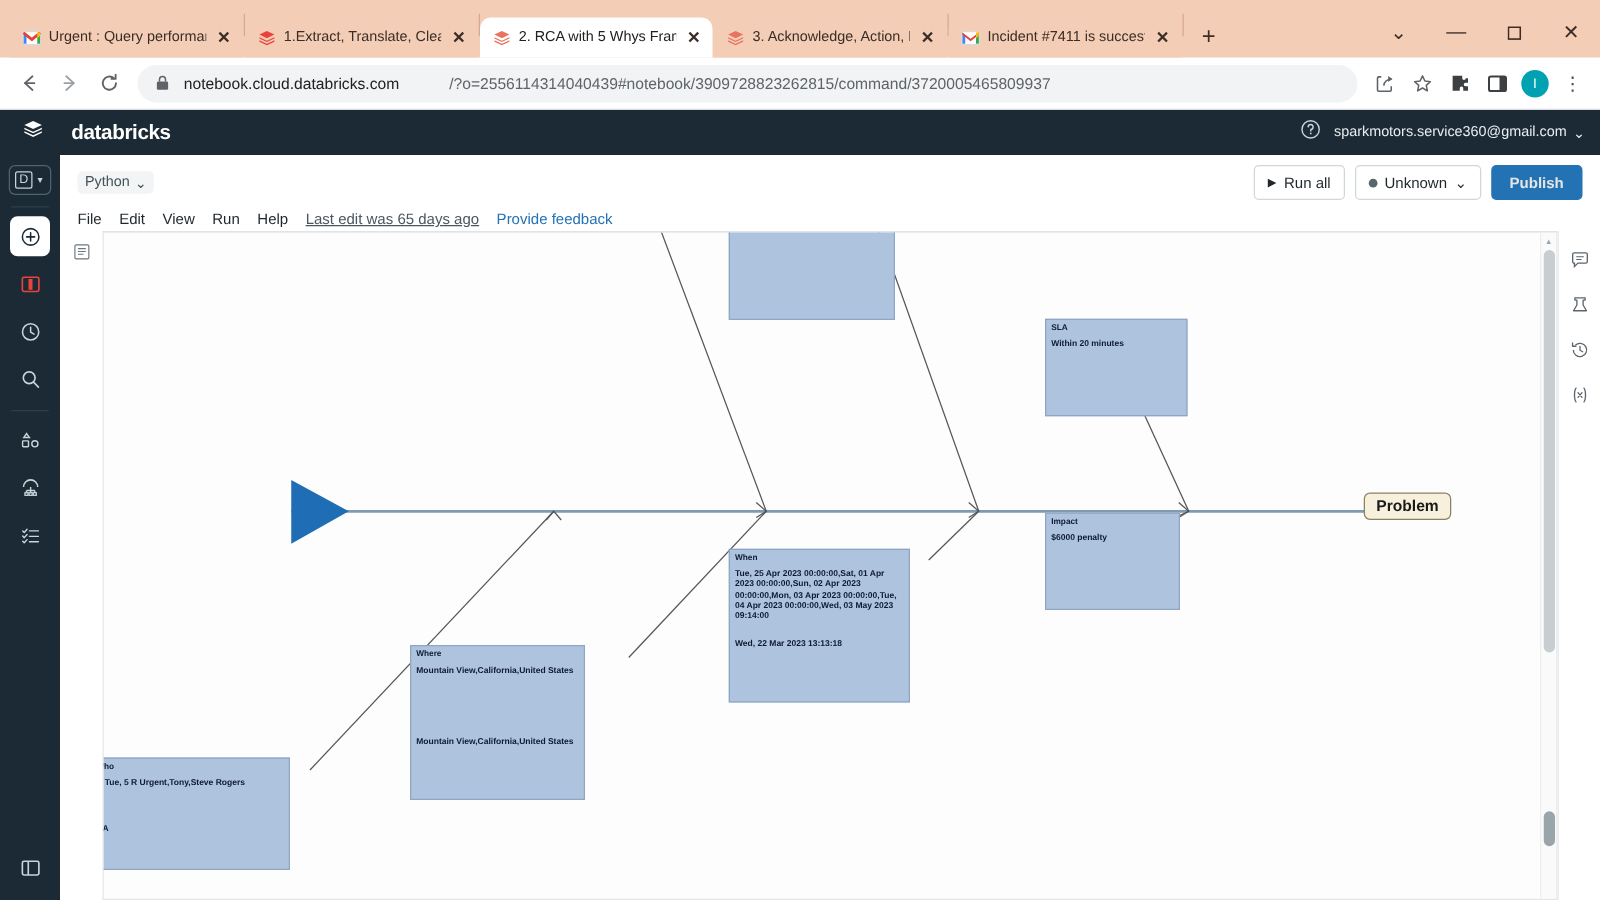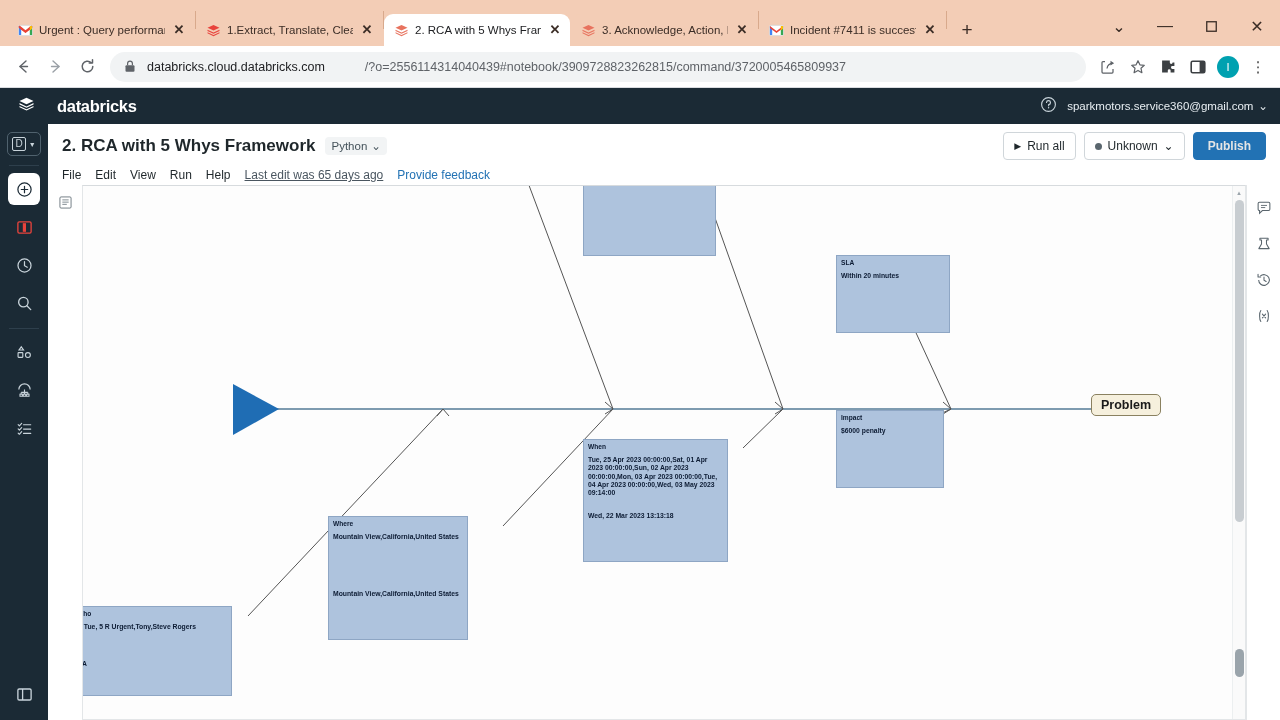--- a/index.html
+++ b/index.html
@@ -277,21 +277,21 @@
         </svg>
     </div>
 
     <div class="omnibox">
       <span class="omni-icon">
         <svg width="12" height="13" viewBox="0 0 12 13">
             <rect x="1.5" y="5.2" width="9" height="6.6" rx="1.1" fill="#5f6368"></rect>
             <path d="M3.6 5.2 V3.6 a2.4 2.4 0 0 1 4.8 0 V5.2" fill="none" stroke="#5f6368" stroke-width="1.2"></path>
           </svg>
       </span>
-      <span class="url"><span>databricks.cloud.databricks.com</span><span class="dim">/?o=2556114314040439#notebook/3909728823262815/command/3720005465809937</span></span>
+      <span class="url"><span>notebook.cloud.databricks.com</span><span class="dim">/?o=2556114314040439#notebook/3909728823262815/command/3720005465809937</span></span>
     </div>
 
     <div class="toolbtn">
       <svg width="16" height="16" viewBox="0 0 16 16">
           <path d="M5 2.5 H3 a1 1 0 0 0 -1 1 V13 a1 1 0 0 0 1 1 h9 a1 1 0 0 0 1 -1 V10" fill="none" stroke="#5f6368" stroke-width="1.25"></path>
           <path d="M7 9.5 C7.5 5.5 10 4.5 13.2 4.2" fill="none" stroke="#5f6368" stroke-width="1.25"></path>
           <path d="M10.5 1.8 L14 4.2 L10.5 6.6z" fill="#5f6368"></path>
         </svg>
     </div>
     <div class="toolbtn">
@@ -404,21 +404,20 @@
               <rect x="2" y="3.2" width="14" height="11.6" rx="1.4" fill="none" stroke="#c9d4db" stroke-width="1.4"></rect>
               <path d="M7 3.2 V14.8" stroke="#c9d4db" stroke-width="1.4"></path>
             </svg>
         </div>
       </div>
 
       <div class="notebook">
 
         <div class="nb-top">
           <div class="nb-titlerow">
-            <span class="nb-title">2. RCA with 5 Whys Framework</span>
             <span class="nb-lang">
               <span>Python</span>
               <span>⌄</span>
             </span>
             <span class="nb-actions">
               <span class="btn">
                 <span style="font-size:9px;">▶</span>
                 <span>Run all</span>
               </span>
               <span class="btn">

